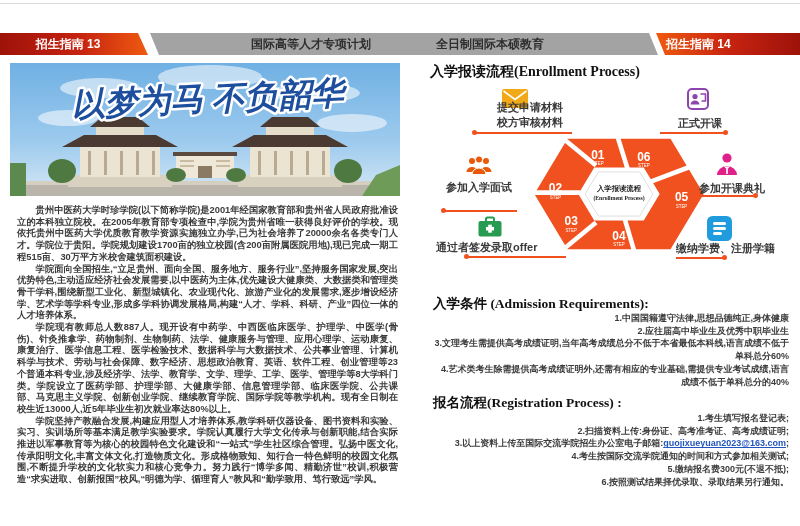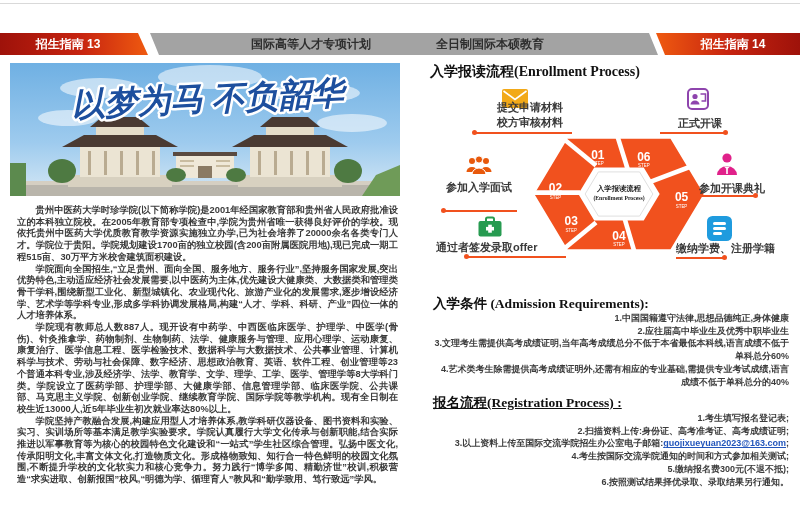--- a/index.html
+++ b/index.html
@@ -13,21 +13,21 @@
     clip-path:polygon(0 0,138px 0,148px 100%,0 100%);}
   .hdr-red-left span{display:block;line-height:22px;text-align:center;color:#fff;
     font-size:12px;font-weight:bold;padding-right:12px;}
   .hdr-gray{position:absolute;left:150px;top:33px;width:508px;height:22px;background:#a3a3a3;
     clip-path:polygon(0 0,calc(100% - 9px) 0,100% 100%,9px 100%);}
   .hdr-gray span{position:absolute;top:0;line-height:22px;font-size:12px;font-weight:bold;
     color:#2e2e2e;transform:translateX(-50%);white-space:nowrap;}
   .hdr-red-right{position:absolute;left:656px;top:33px;width:144px;height:22px;
     background:linear-gradient(90deg,#ef5a10,#c72410 50%,#9e120a);
     clip-path:polygon(0 0,100% 0,100% 100%,9px 100%);}
-  .hdr-red-right span{display:block;line-height:22px;text-align:center;color:#fff;
+  .hdr-red-right span{display:block;line-height:22px;color:#fff;
     font-size:12px;font-weight:bold;padding-left:10px;}
   
   .photo{position:absolute;left:10px;top:63px;width:390px;height:133px;overflow:hidden;}
   .body-text{position:absolute;left:17px;top:205px;width:381px;font-size:9.3px;line-height:11.7px;
     text-align:justify;color:#3b3b3b;font-weight:600;}
   .body-text p{margin:0;text-indent:2em;}
   
   .rp-title{position:absolute;left:430px;top:63px;font-family:"Liberation Serif",serif;
     font-size:14px;font-weight:bold;color:#111;}
   .sec-title{position:absolute;left:433px;font-family:"Liberation Serif",serif;
@@ -240,21 +240,21 @@
 <div class="dot" style="left:722px;top:255px;"></div>
 
 <div class="sec-title" style="top:295px;">入学条件 (Admission Requirements):</div>
 <div class="sec-list" style="top:312px;">
   <div>1.中国国籍遵守法律,思想品德纯正,身体健康</div>
   <div>2.应往届高中毕业生及优秀中职毕业生</div>
   <div>3.文理考生需提供高考成绩证明,当年高考成绩总分不低于本省最低本科线,语言成绩不低于单科总分60%</div>
   <div>4.艺术类考生除需提供高考成绩证明外,还需有相应的专业基础,需提供专业考试成绩,语言成绩不低于单科总分的40%</div>
 </div>
 
-<div class="sec-title" style="top:394px;text-decoration:underline;">报名流程(Registration Process) :</div>
+<div class="sec-title" style="top:394px;">报名流程(Registration Process) :</div>
 <div class="sec-list" style="top:412px;">
   <div>1.考生填写报名登记表;</div>
   <div>2.扫描资料上传:身份证、高考准考证、高考成绩证明;</div>
   <div>
     <span>3.以上资料上传至国际交流学院招生办公室电子邮箱:</span><a class="email-link">guojixueyuan2023@163.com</a><span>;</span>
   </div>
   <div>4.考生按国际交流学院通知的时间和方式参加相关测试;</div>
   <div>5.缴纳报名费300元(不退不抵);</div>
   <div>6.按照测试结果择优录取、录取结果另行通知。</div>
 </div>

